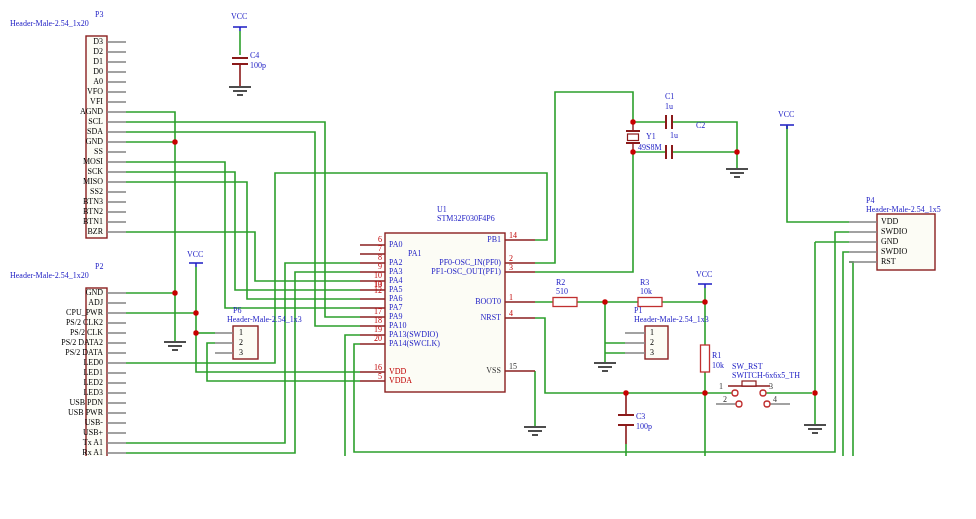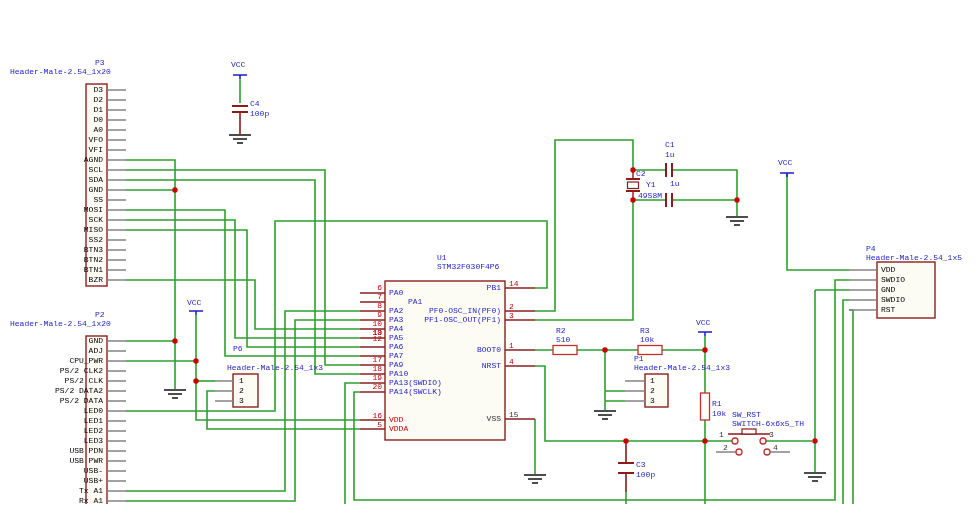--- a/index.html
+++ b/index.html
@@ -1,17 +1,17 @@
 <!DOCTYPE html>
 <html><head>
 <meta charset="utf-8">
 <style>
   html,body{margin:0;padding:0;background:#fff;}
   #canvas{position:relative;width:976px;height:456px;background:#fff;overflow:hidden;
-          font-family:Liberation Mono, monospace;margin-top:48px;}
+          font-family:Liberation Serif, serif;}
   #wires-svg{position:absolute;left:0;top:0;}
   .t{position:absolute;font-size:8px;line-height:9px;color:#141414;white-space:pre;}
   .b{color:#1d1dc4;}
   .r{color:#c00000;}
   .k{color:#333333;}
   .col{position:absolute;}
   .row{height:10px;line-height:10px;font-size:8px;}
   .ra{text-align:right;}
 </style>
 </head>
@@ -234,21 +234,21 @@
 <div class="t b ra" style="left:389px;top:313px;width:112px;">NRST</div>
 <div class="t k ra" style="left:389px;top:366px;width:112px;">VSS</div>
 
 <div class="t r" style="left:509px;top:231px;">14</div>
 <div class="t r" style="left:509px;top:254px;">2</div>
 <div class="t r" style="left:509px;top:263px;">3</div>
 <div class="t r" style="left:509px;top:293px;">1</div>
 <div class="t r" style="left:509px;top:309px;">4</div>
 <div class="t k" style="left:509px;top:362px;">15</div>
 
-<div class="t b" style="left:227px;top:296px;padding-left:6px;">P6</div>
+<div class="t b" style="left:227px;top:306px;padding-left:6px;">P6</div>
 <div class="t b" style="left:227px;top:315px;">Header-Male-2.54_1x3</div>
 <div class="col" style="left:239px;top:328px;width:14px;">
   <div class="row">1</div>
   <div class="row">2</div>
   <div class="row">3</div>
 </div>
 
 <div class="t b" style="left:634px;top:306px;">P1</div>
 <div class="t b" style="left:634px;top:315px;">Header-Male-2.54_1x3</div>
 <div class="col" style="left:650px;top:328px;width:14px;">
@@ -264,21 +264,21 @@
   <div class="row">SWDIO</div>
   <div class="row">GND</div>
   <div class="row">SWDIO</div>
   <div class="row">RST</div>
 </div>
 
 <div class="t b" style="left:250px;top:51px;">C4</div>
 <div class="t b" style="left:250px;top:61px;">100p</div>
 <div class="t b" style="left:665px;top:92px;">C1</div>
 <div class="t b" style="left:665px;top:102px;">1u</div>
-<div class="t b" style="left:636px;top:121px;">C2</div>
+<div class="t b" style="left:696px;top:121px;">C2</div>
 <div class="t b" style="left:670px;top:131px;">1u</div>
 <div class="t b" style="left:646px;top:132px;">Y1</div>
 <div class="t b" style="left:638px;top:143px;">49S8M</div>
 <div class="t b" style="left:636px;top:412px;">C3</div>
 <div class="t b" style="left:636px;top:422px;">100p</div>
 <div class="t b" style="left:556px;top:278px;">R2</div>
 <div class="t b" style="left:556px;top:287px;">510</div>
 <div class="t b" style="left:640px;top:278px;">R3</div>
 <div class="t b" style="left:640px;top:287px;">10k</div>
 <div class="t b" style="left:712px;top:351px;">R1</div>

